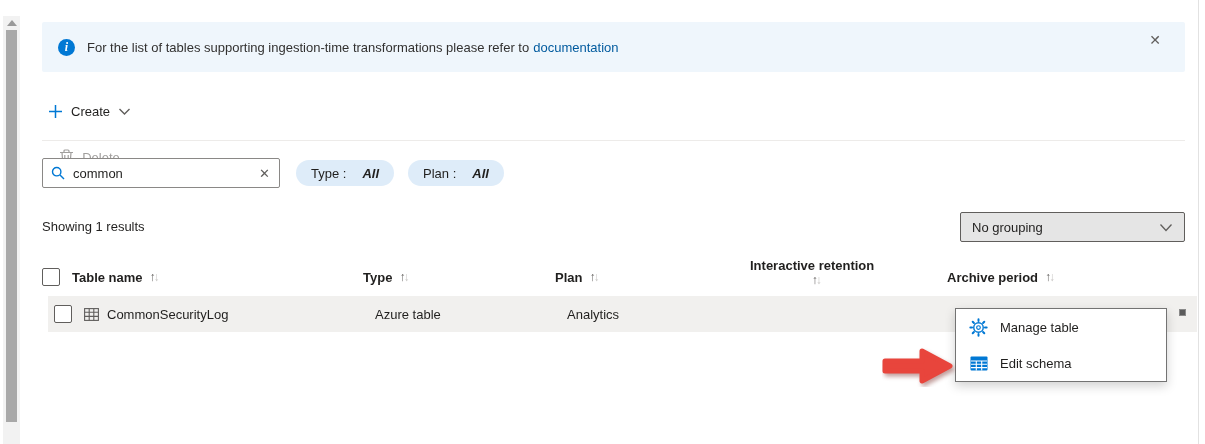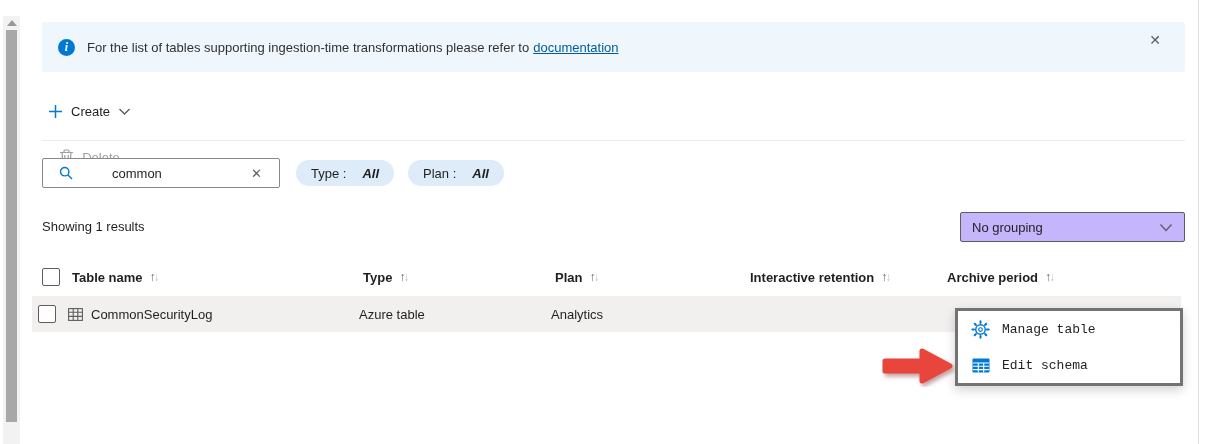--- a/index.html
+++ b/index.html
@@ -13,68 +13,68 @@
   .v-scroll-thumb { position: absolute; left: 3px; top: 14px; width: 11px; height: 392px; background: #a8a8a8; }
   .right-edge-line { position: absolute; left: 1198px; top: 0; width: 1px; height: 444px; background: #e2e2e2; }
 
   
   .banner { position: absolute; left: 42px; top: 22px; width: 1143px; height: 50px; background: #eff6fc;
     display: flex; align-items: center; padding: 0 16px; border-radius: 2px; }
   .info-icon { width: 17px; height: 17px; border-radius: 50%; background: #0078d4; color: #fff;
     font-size: 12px; font-weight: bold; display: flex; align-items: center; justify-content: center;
     font-family: "Liberation Serif", serif; font-style: italic; flex: 0 0 auto; }
   .banner-text { margin-left: 12px; color: #323130; }
-  .banner-link { color: #005a9e; text-decoration: underline; cursor: pointer; margin-left: 4px; }
+  .banner-link { color: #005a9e; cursor: pointer; margin-left: 4px; }
   .banner-close { position: absolute; right: 20px; top: 8px; color: #605e5c; font-size: 14px; cursor: pointer;
     width: 20px; height: 20px; display: flex; align-items: center; justify-content: center; }
 
   
   .toolbar { position: absolute; left: 42px; top: 100px; height: 34px; display: flex; align-items: center; flex-direction: column; }
   .tb-btn { display: flex; align-items: center; gap: 8px; cursor: pointer; padding: 4px 6px; }
   .tb-sep { width: 1px; height: 20px; background: #d2d0ce; margin: 0 14px; }
   .tb-disabled { color: #a19f9d; cursor: default; margin-top: 22px; }
   .toolbar-divider { position: absolute; left: 42px; top: 140px; width: 1143px; height: 1px; background: #edebe9; }
 
   
   .search-box { position: absolute; left: 42px; top: 158px; width: 238px; height: 30px;
-    border: 1px solid #8a8886; border-radius: 2px; background: #fff; display: flex; align-items: center; padding: 0 16px; gap: 31px; }
+    border: 1px solid #8a8886; border-radius: 2px; background: #fff; display: flex; align-items: center; padding: 0 8px; }
   .search-box input { border: none; outline: none; flex: 1; font: inherit; color: #201f1e; margin-left: 8px; min-width: 0; background: transparent; }
   .search-clear { color: #605e5c; cursor: pointer; font-size: 13px; padding: 0 1px; }
   .pill { position: absolute; top: 160px; height: 26px; background: #deecf9; border-radius: 13px;
     display: flex; align-items: center; padding: 0 15px; cursor: pointer; color: #201f1e; gap: 12px; }
   .pill b { margin-left: 4px; font-style: italic; }
   .pill-type { left: 296px; }
   .pill-plan { left: 408px; }
 
   
   .summary { position: absolute; left: 42px; top: 219px; color: #201f1e; }
   .grouping { position: absolute; left: 960px; top: 212px; width: 225px; height: 30px; border: 1px solid #605e5c;
-    border-radius: 2px; background: #c4b5fd; display: flex; align-items: center; justify-content: space-between;
+    border-radius: 2px; background: #e5e5e5; display: flex; align-items: center; justify-content: space-between;
     padding: 8px 11px; cursor: pointer; }
 
   
   .grid { position: absolute; left: 0; top: 258px; width: 1205px; }
   .hdr-row { position: relative; height: 38px; }
-  .data-row { position: absolute; left: 32px; top: 38px; width: 1149px; height: 36px; background: #f1f0ee; }
+  .data-row { position: absolute; left: 48px; top: 38px; width: 1149px; height: 36px; background: #f1f0ee; }
   .cell { position: absolute; top: 0; height: 100%; display: flex; align-items: center; white-space: nowrap; }
   .hdr-cell { font-weight: bold; }
-  .c0 { left: 72px; } .c1 { left: 363px; } .c2 { left: 555px; } .c3 { left: 750px; } .c4 { left: 947px; }
+  .c0 { left: 72px; } .c1 { left: 363px; } .c2 { left: 555px; } .c3 { left: 750px; flex-direction: column; } .c4 { left: 947px; }
   .data-row .c0 { left: 36px; } .data-row .c1 { left: 327px; text-align: right; } .data-row .c2 { left: 519px; } .data-row .c3 { left: 714px; }
   .sort { margin-left: 7px; font-weight: normal; font-size: 12px; letter-spacing: -2px; }
   .sort .up { color: #605e5c; } .sort .dn { color: #c8c6c4; }
   .checkbox { position: absolute; left: 42px; top: 50%; margin-top: -9px; width: 18px; height: 18px;
     border: 1px solid #605e5c; border-radius: 2px; background: #fff; cursor: pointer; }
   .data-row .checkbox { left: 6px; }
   .row-name { display: flex; align-items: center; gap: 8px; }
   .more-icon { position: absolute; left: 1131px; top: 13px; width: 7px; height: 7px; background: #5b5b5b;
     border: 1px solid #8a8a8a; }
 
   
-  .ctx-menu { position: absolute; left: 955px; top: 308px; width: 228px; background: #fff;
-    border: 3px solid #737373; box-shadow: 0 4px 10px rgba(0,0,0,0.18); z-index: 10; font-family: Liberation Mono, monospace; }
+  .ctx-menu { position: absolute; left: 955px; top: 308px; width: 212px; background: #fff;
+    border: 1px solid #737373; box-shadow: 0 4px 10px rgba(0,0,0,0.18); z-index: 10; }
   .ctx-item { height: 36px; display: flex; align-items: center; gap: 12px; padding: 0 13px; cursor: pointer; }
   .ctx-item.hl { background: #f3f2f1; }
   .ctx-item .ic { width: 19px; height: 19px; display: flex; align-items: center; justify-content: center; flex: 0 0 auto; }
 
   
   .red-arrow { position: absolute; left: 882px; top: 347px; z-index: 11; }
   svg { display: block; }
 </style>
 </head>
 <body>

